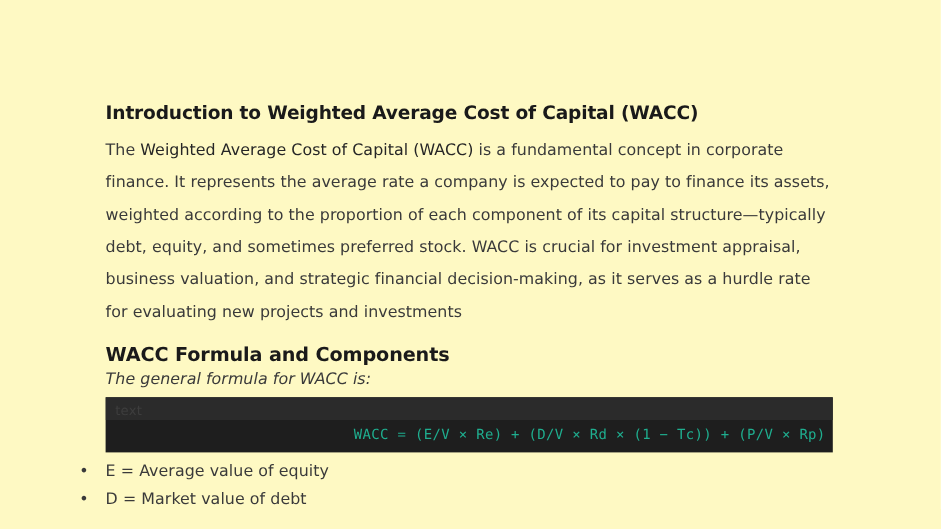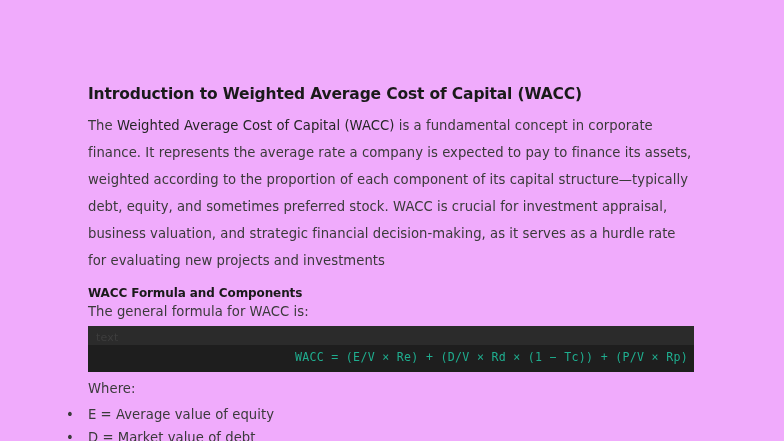--- a/index.html
+++ b/index.html
@@ -12,21 +12,21 @@
     height: 441px;
     overflow: hidden;
     font-family: "DejaVu Sans", sans-serif;
     color: #262626;
   }
 
   .page {
     position: relative;
     width: 784px;
     height: 441px;
-    background: #f0abfc;
+    background: #fef9c3;
     box-sizing: border-box;
   }
 
   .content {
     position: absolute;
     left: 88px;
     top: 84px;
     width: 606px;
   }
 
@@ -46,34 +46,35 @@
     margin: 0;
     letter-spacing: 0.05px;
   }
 
   .body-para b {
     font-weight: normal;
     color: #262626;
   }
 
   .section-heading {
-    font-size: 12px;
+    font-size: 16px;
     font-weight: bold;
     color: #1a1a1a;
     letter-spacing: -0.1px;
     margin: 11px 0 1px 0;
     line-height: 1.35;
   }
 
   .lead-line {
     font-size: 13.2px;
     line-height: 20px;
     color: #3a3a3a;
     margin: 0 0 4px 0;
     letter-spacing: 0.05px;
+    font-style: italic;
   }
 
   .code-block {
     width: 606px;
     background: #1e1e1e;
     margin: 0 0 5px 0;
     box-sizing: border-box;
     overflow: hidden;
   }
 
@@ -157,21 +158,20 @@
 
     <div class="code-block">
       <div class="code-header">
         <span class="code-lang">text</span>
       </div>
       <div class="code-body">
         <div class="code-line">WACC = (E/V × Re) + (D/V × Rd × (1 − Tc)) + (P/V × Rp)</div>
       </div>
     </div>
 
-    <p class="where-line">Where:</p>
 
     <ul class="bullet-list">
       <li class="bullet-item">
         <span class="bullet-marker">•</span>
         <span>E = Average value of equity</span>
       </li>
       <li class="bullet-item">
         <span class="bullet-marker">•</span>
         <span>D = Market value of debt</span>
       </li>

